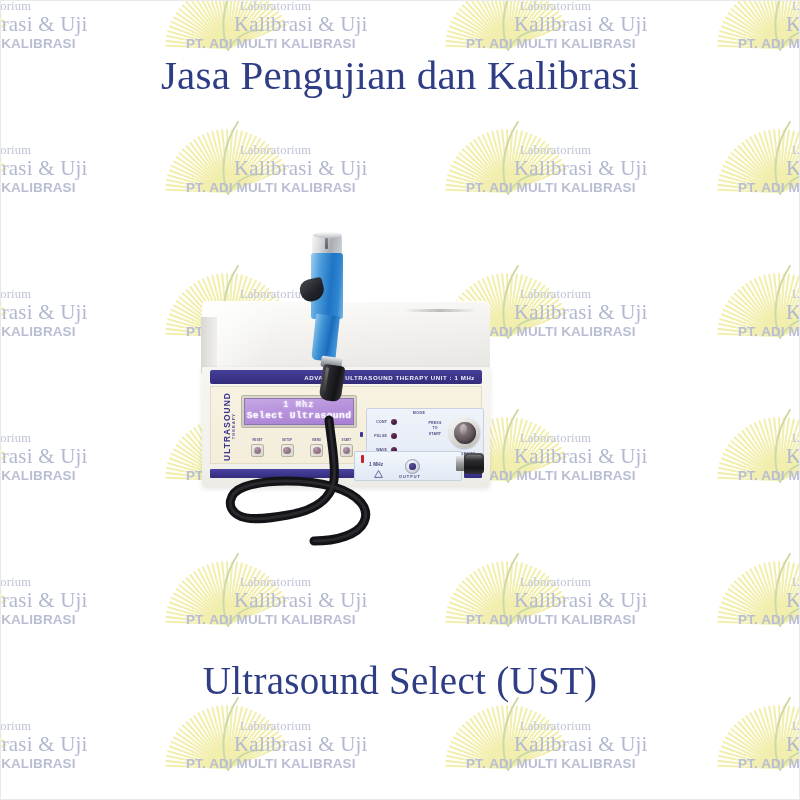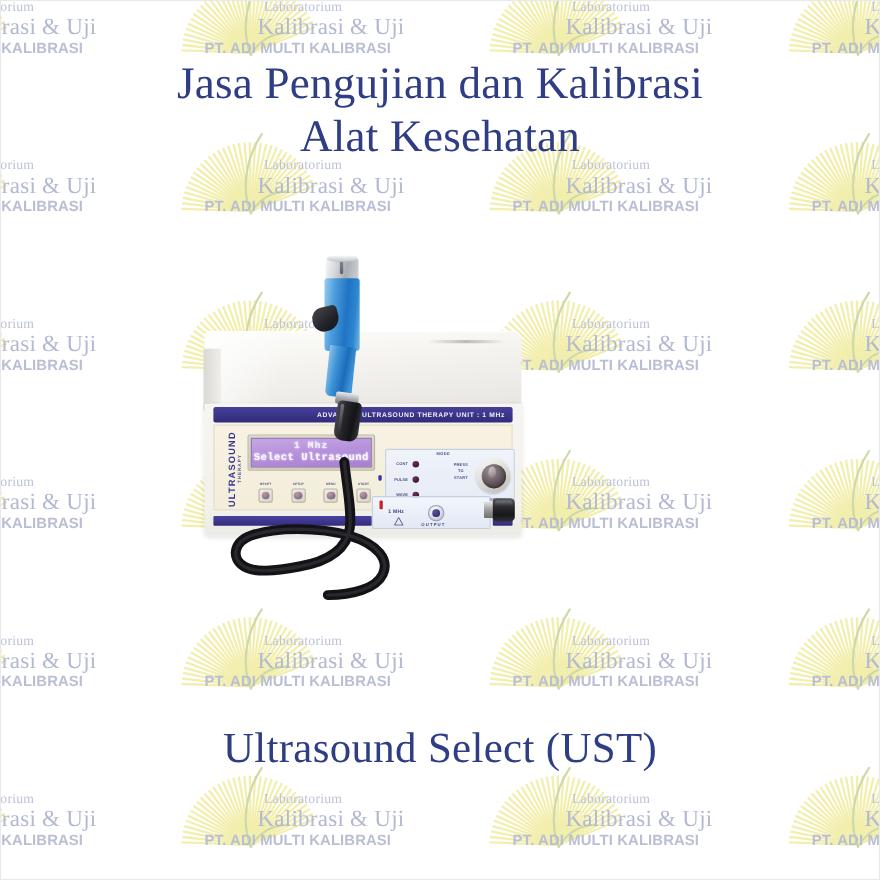--- a/index.html
+++ b/index.html
@@ -39,21 +39,21 @@
     font-family:"Liberation Serif", serif;
     font-size:41px; color:#2e3d84; line-height:1.16; letter-spacing:.2px;
   }
   #caption-block { position:absolute; left:0; top:658px; width:800px; z-index:3; text-align:center; }
   #caption-block div {
     font-family:"Liberation Serif", serif;
     font-size:39px; color:#2e3d84; letter-spacing:.3px;
   }
 
   
-  #device-photo { position:absolute; left:0; top:225px; width:664px; height:360px; z-index:2; }
+  #device-photo { position:absolute; left:16px; top:225px; width:664px; height:360px; z-index:2; }
 
   
   #unit { position:absolute; left:186px; top:76px; width:288px; height:186px; }
   #unit-top {
     position:absolute; left:0; top:0; width:288px; height:72px;
     background:linear-gradient(175deg,#fdfdfb 0%,#f3f2ee 45%,#e6e5e2 100%);
     border-radius:5px 7px 2px 2px;
     box-shadow:inset 0 1px 0 #fff;
   }
   #unit-top-bevel {
@@ -1470,21 +1470,20 @@
         <div class="wtext">
           <div class="w1">Laboratorium</div>
           <div class="w2">Kalibrasi &amp; Uji</div>
           <div class="w3">PT. ADI MULTI KALIBRASI</div>
         </div>
       </div>
     </div>
 
   <div id="title-block">
     <div>Jasa Pengujian dan Kalibrasi</div>
-    <div>Alat Kesehatan</div>
   </div>
 
   <div id="caption-block">
     <div>Ultrasound Select (UST)</div>
   </div>
 
   <div id="device-photo">
 
     <svg id="cable" viewBox="0 0 800 360">
       <path d="M313,195 C316,222 320,240 318,255

